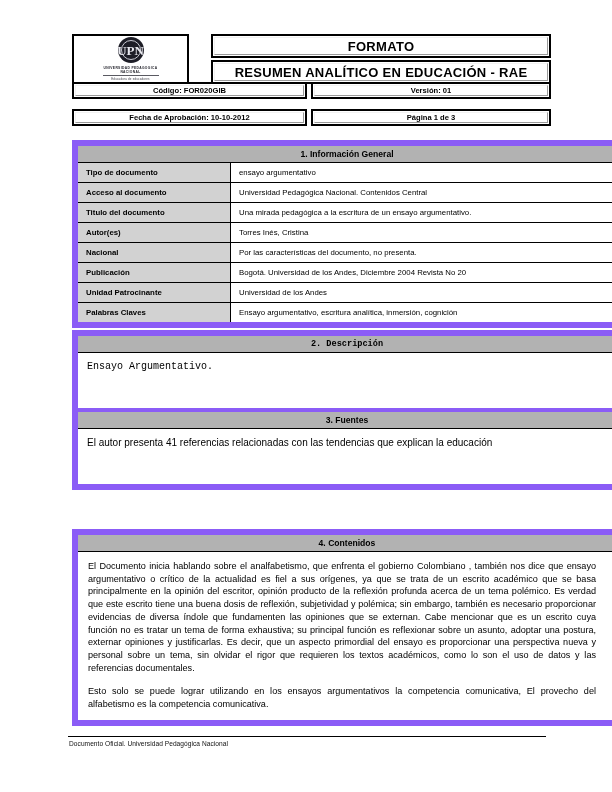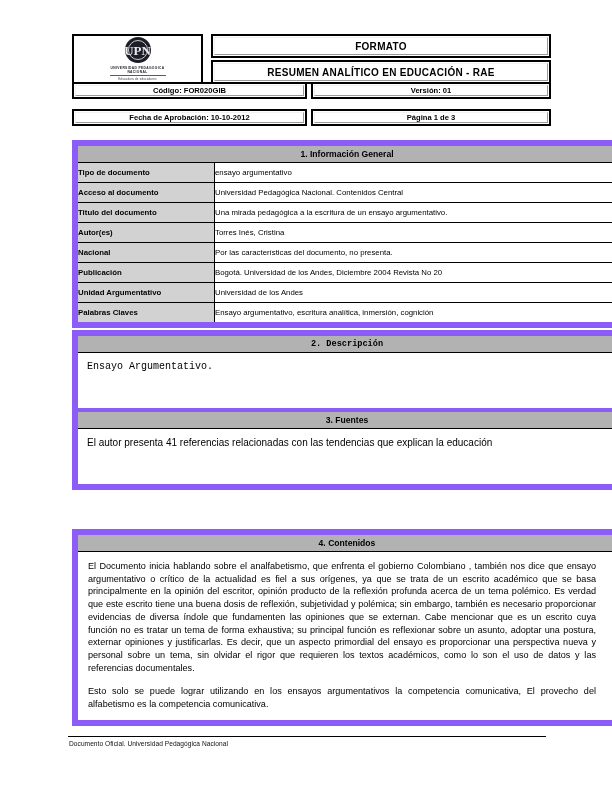--- a/index.html
+++ b/index.html
@@ -45,21 +45,21 @@
     position: absolute;
     left: 72px;
     top: 34px;
     width: 479px;
     height: 92px;
   }
 
   .logo-box {
     position: absolute;
     left: 0; top: 0;
-    width: 131px;
+    width: 117px;
     height: 50px;
     border: 2px solid #000;
     box-sizing: border-box;
     background: #fff;
     display: flex;
     flex-direction: column;
     align-items: center;
     justify-content: center;
   }
   .logo-seal {
@@ -124,21 +124,21 @@
     height: 50px;
   }
   .mh-title {
     position: absolute;
     left: 0;
     width: 340px;
     height: 24px;
     display: flex;
     align-items: center;
     justify-content: center;
-    font-size: 10px;
+    font-size: 13px;
     font-weight: bold;
     letter-spacing: 0.3px;
   }
   .mh-title.t1 { top: 0; }
   .mh-title.t2 { top: 26px; }
 
   .mh-row2 { position: absolute; left: 0; top: 48px; width: 544px; height: 17px; }
   .mh-row3 { position: absolute; left: 0; top: 75px; width: 479px; height: 17px; }
 
   .mh-cell {
@@ -188,21 +188,21 @@
   
   .info-table {
     width: 100%;
     border-collapse: collapse;
     table-layout: fixed;
     position: relative;
     z-index: 2;
   }
   .info-table td {
     border-bottom: 1px solid #000;
-    padding: 0 0;
+    padding: 0 8px;
     height: 19px;
     vertical-align: middle;
     font-size: 7.8px;
     margin-top: 8px;
   }
   .info-table tr:last-child td { border-bottom: none; }
   .info-table td.lbl {
     width: 136px;
     background: #d2d2d2;
     font-weight: bold;
@@ -309,21 +309,21 @@
         </tr>
         <tr>
           <td class="lbl">Nacional</td>
           <td class="val">Por las características del documento, no presenta.</td>
         </tr>
         <tr>
           <td class="lbl">Publicación</td>
           <td class="val">Bogotá. Universidad de los Andes, Diciembre 2004 Revista No 20</td>
         </tr>
         <tr>
-          <td class="lbl">Unidad Argumentativo</td>
+          <td class="lbl">Unidad Patrocinante</td>
           <td class="val">Universidad de los Andes</td>
         </tr>
         <tr>
           <td class="lbl">Palabras Claves</td>
           <td class="val">Ensayo argumentativo, escritura analítica, inmersión, cognición</td>
         </tr>
       </tbody>
     </table>
   </div>
 

